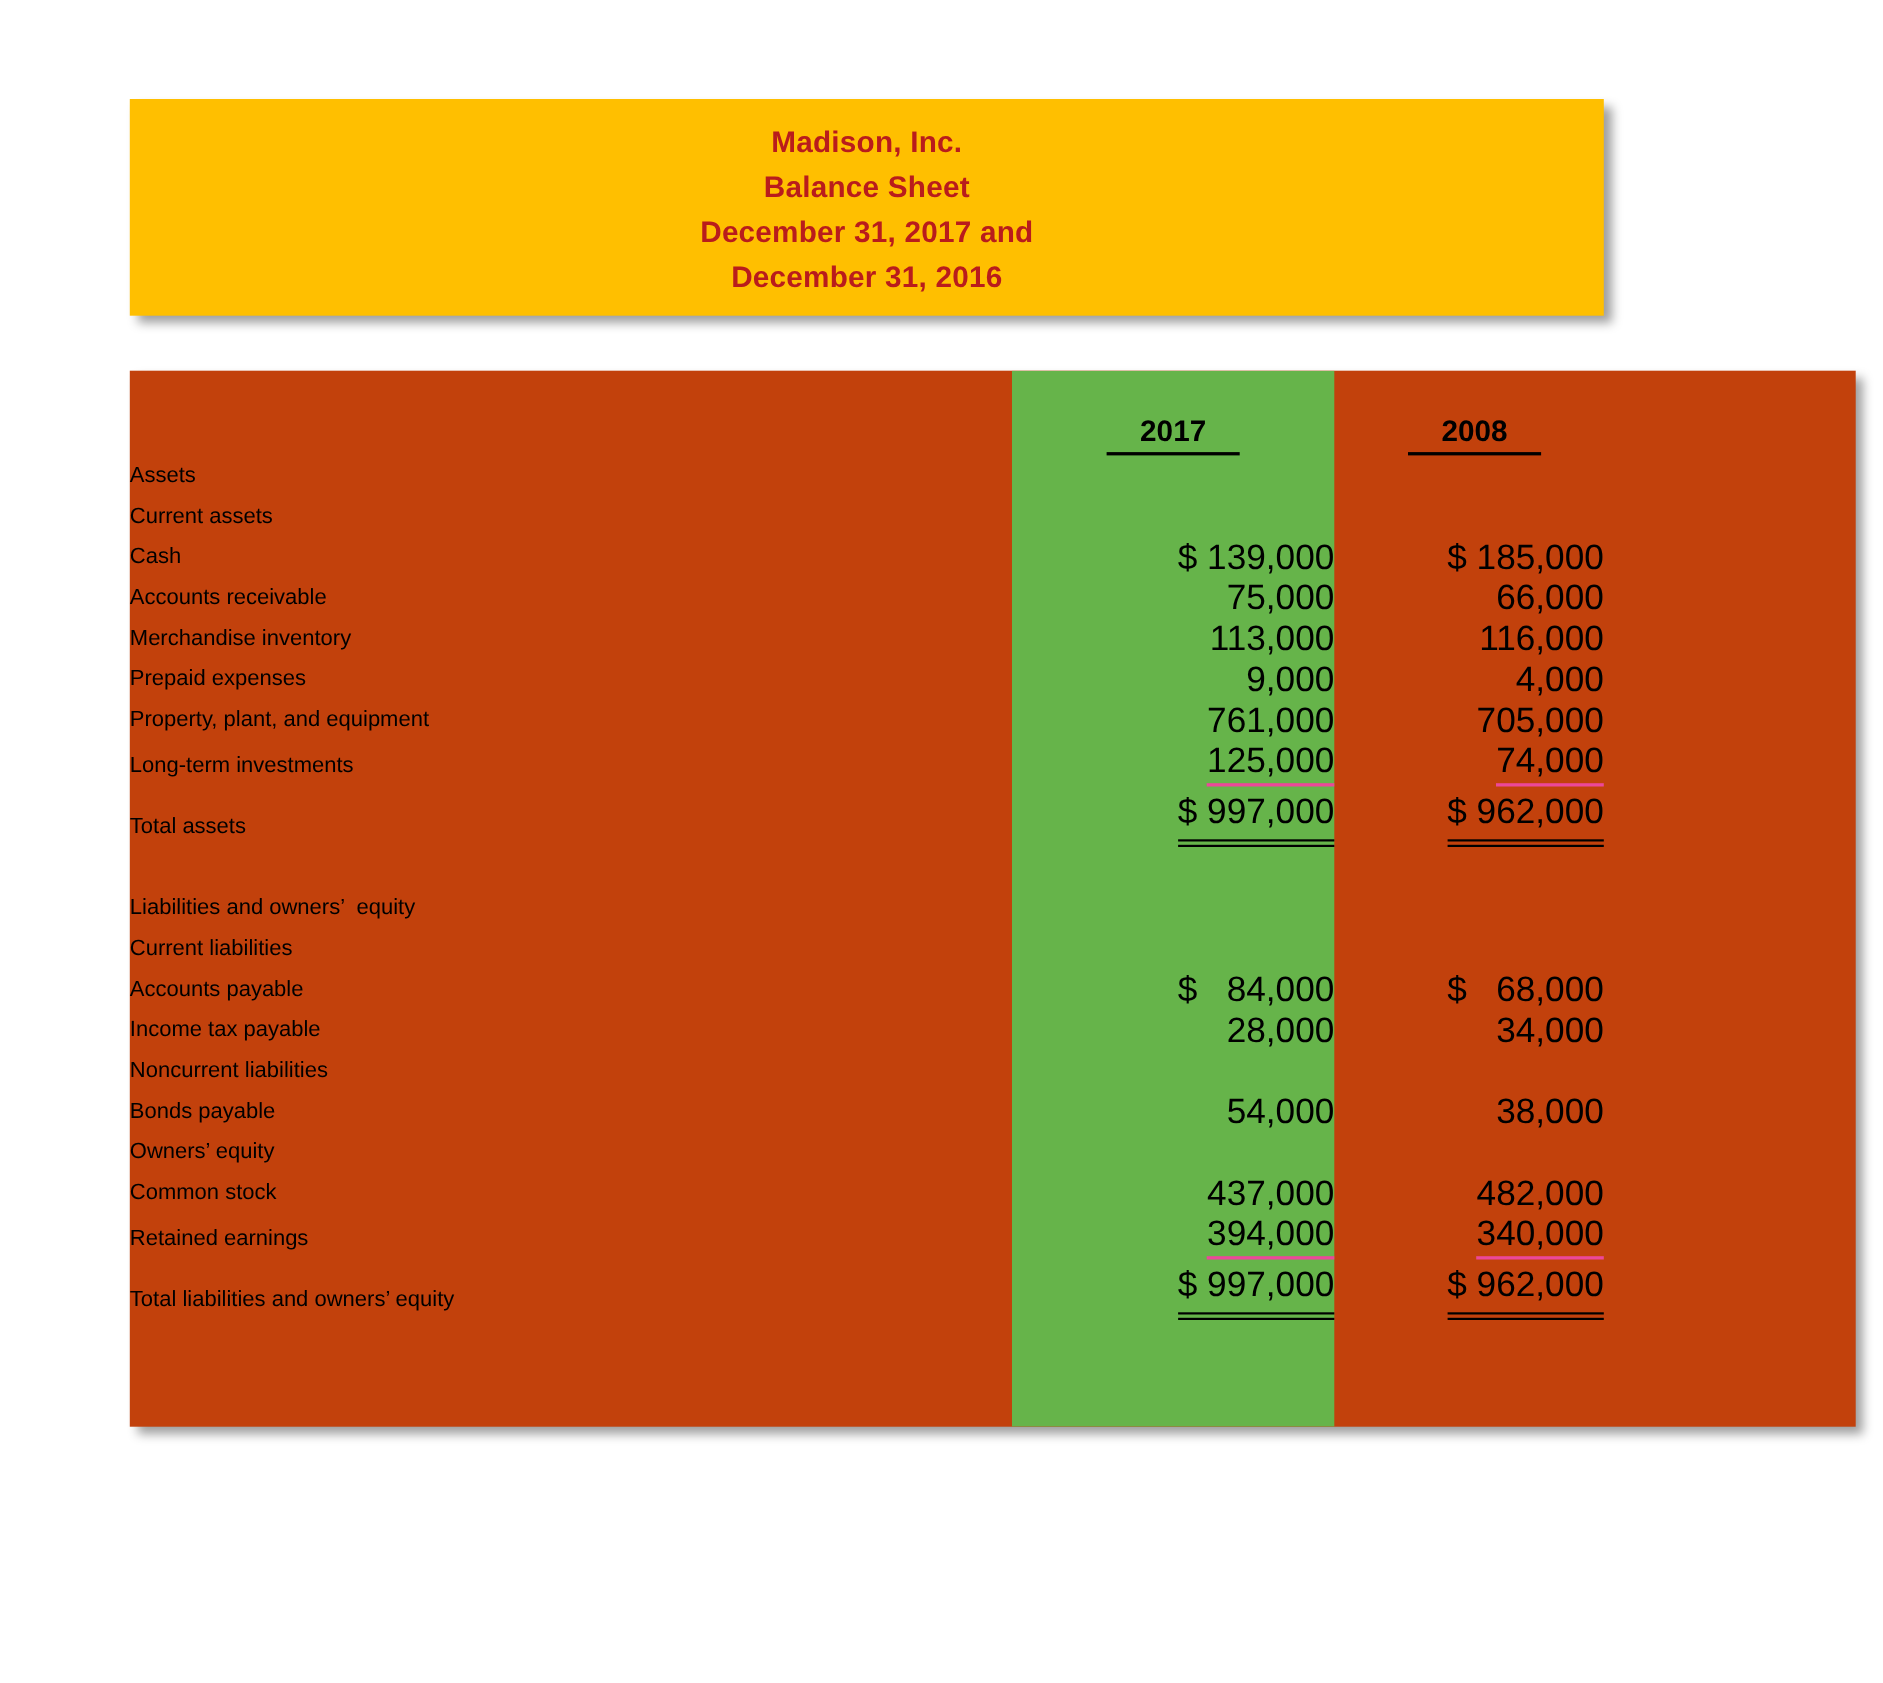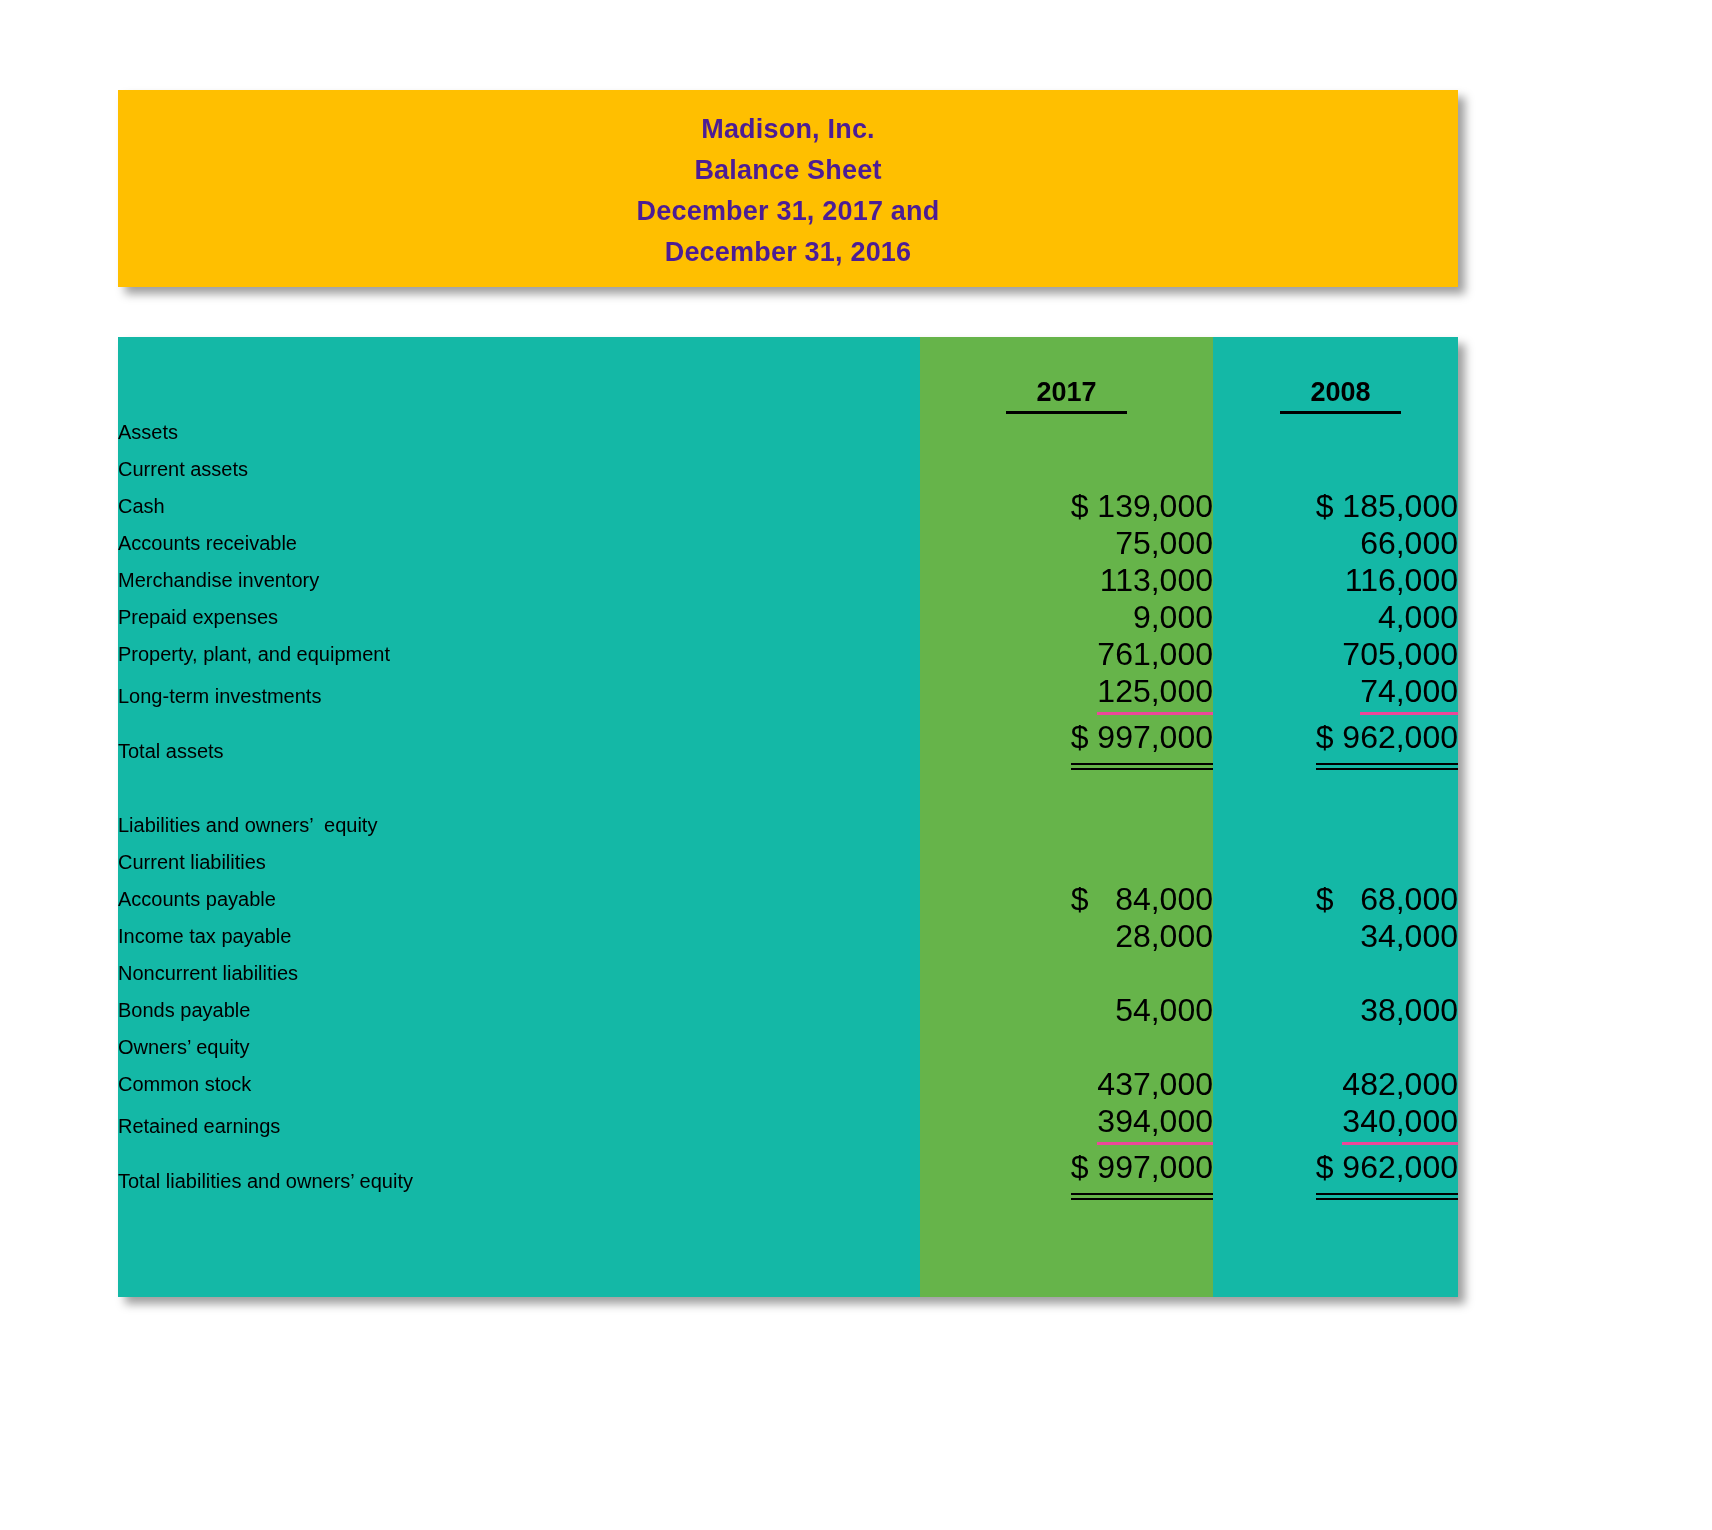--- a/index.html
+++ b/index.html
@@ -36,34 +36,34 @@
     flex-direction: column;
     align-items: center;
     justify-content: center;
     box-sizing: border-box;
     padding-top: 4px;
   }
   .title-line {
     font-weight: bold;
     font-size: 27px;
     line-height: 41px;
-    color: #4c1d95;
+    color: #b91c1c;
     letter-spacing: 0.2px;
     text-align: center;
     white-space: pre;
   }
 
   
   .table-panel {
     position: absolute;
     left: 118px;
     top: 337px;
-    width: 1340px;
+    width: 1569px;
     height: 960px;
-    background: #14b8a6;
+    background: #c2410c;
     box-shadow: 7px 7px 9px rgba(0,0,0,0.38);
     overflow: hidden;
   }
   
   .col-band-2017 {
     position: absolute;
     left: 802px;
     top: 0;
     width: 293px;
     height: 960px;

